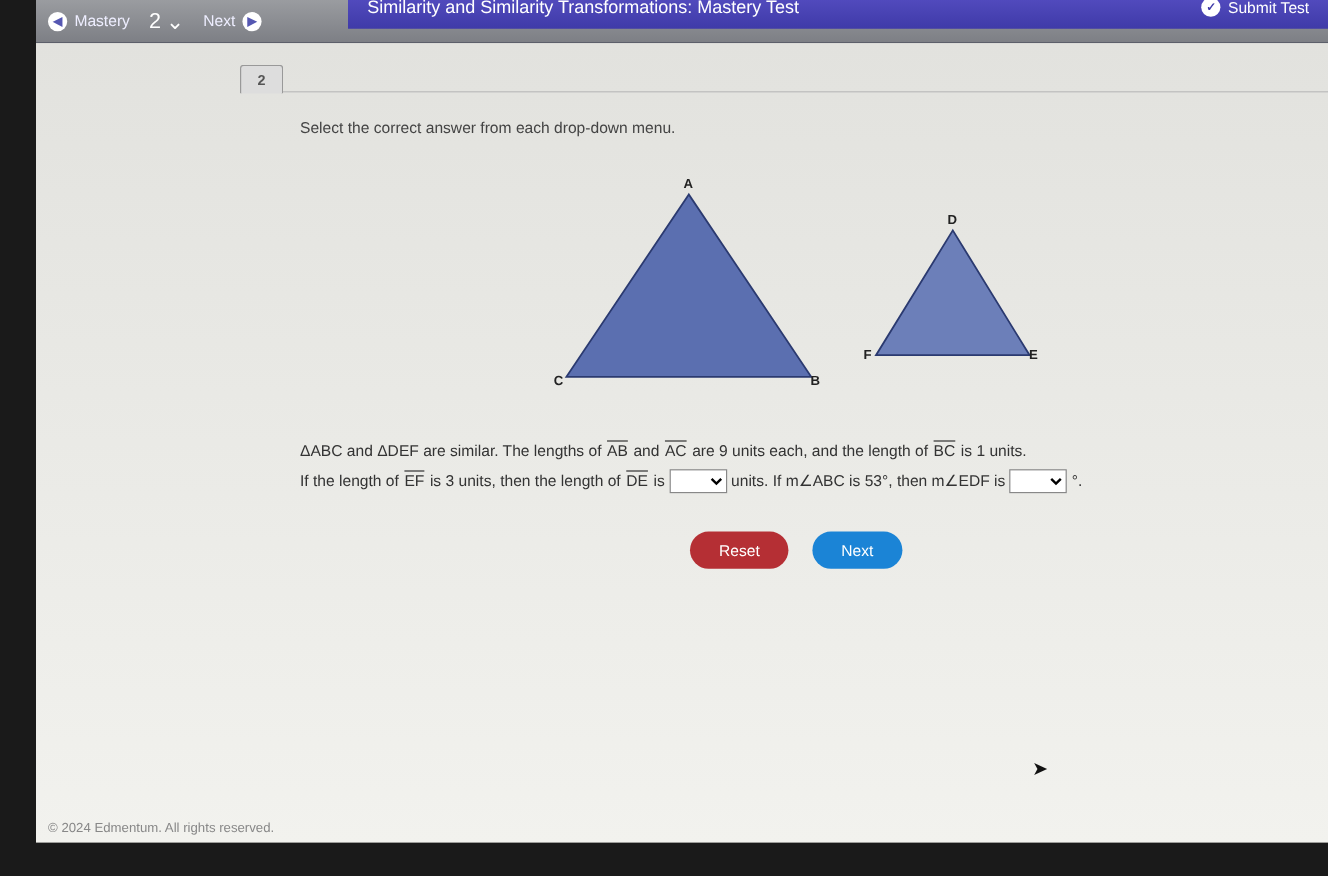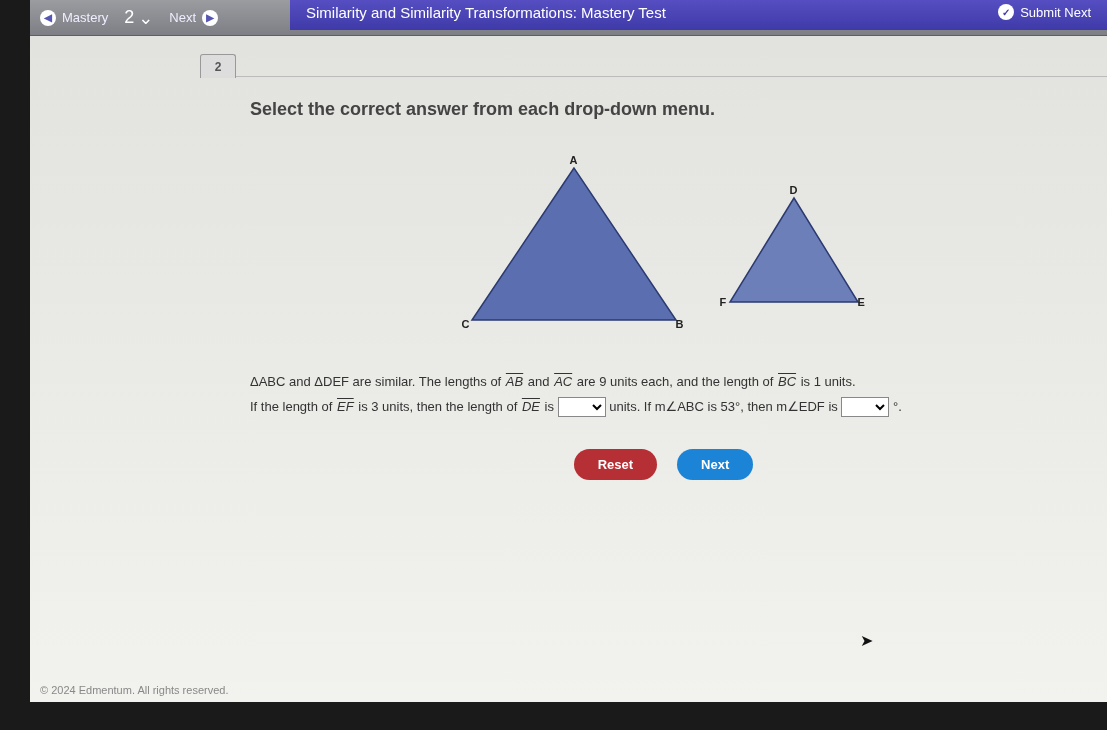--- a/index.html
+++ b/index.html
@@ -38,21 +38,21 @@
   .topbar .qnum { font-size:18px; color:#fff; margin:0 6px; display:inline-flex; align-items:center; gap:4px;}
   .titlebar {
     flex:1;
     background: linear-gradient(#5a52c7, #3f3aa8);
     height:36px; margin:-36px 0 0 260px;
     display:flex; align-items:center; color:#fff;
     padding:0 16px; font-size:15px;
     justify-content: space-between;
     border-top-left-radius: 4px;
   }
-  .title-wrap { display:flex; align-items:center; height:24px;}
+  .title-wrap { display:flex; align-items:flex-end; height:24px;}
   .submit { display:inline-flex; align-items:center; gap:6px; color:#fff; font-size:13px;}
   .submit .chk {
     display:inline-flex; width:16px;height:16px;border-radius:50%;
     background:#fff;color:#3f3aa8;align-items:center;justify-content:center;font-size:10px;font-weight:bold;
   }
   .content-outer {
     flex:1;
     background: linear-gradient(#e2e2de, #f2f2ee);
     position:relative;
     padding: 40px 0 0 170px;
@@ -64,33 +64,33 @@
     border-radius:3px 3px 0 0;
     display:flex;align-items:center;justify-content:center;
     font-size:12px;font-weight:bold;color:#555;
   }
   .question-area {
     border-top:1px solid #bbb;
     padding: 22px 30px 30px 50px;
     color:#333;
     font-size:13px;
   }
-  .instruction { font-weight:bold; color:#444; margin-bottom:30px; font-size:18px;}
+  .instruction { font-weight:normal; color:#444; margin-bottom:30px; font-size:13px;}
   .figure { display:flex; justify-content:center; align-items:flex-end; gap:40px; margin: 10px 0 40px 0; height:180px;}
   .tri-wrap { position:relative; }
   .tri-label { position:absolute; font-size:11px; font-weight:bold; color:#222;}
   .statement { color:#333; line-height:1.9; font-size:13px; }
-  .statement .ov { text-decoration: overline; font-style: italic; padding:0 1px;}
+  .statement .ov { text-decoration: overline; padding:0 1px;}
   .statement select {
     font-size:12px; height:20px; border:1px solid #888; background:#fff;
     width:48px; vertical-align:middle;
   }
   .btn-row { display:flex; justify-content:center; gap:20px; margin-top:30px;}
   .btn {
-    border:none; color:#fff; font-weight:bold; font-size:13px;
+    border:none; color:#fff; font-weight:normal; font-size:13px;
     padding:8px 24px; border-radius:18px; cursor:pointer;
   }
   .btn-reset { background:#b52f34; }
   .btn-next  { background:#1b84d6; }
   .footer {
     position:absolute; bottom:6px; left:10px;
     font-size:11px; color:#888;
   }
   .cursor-arrow {
     position:absolute; left:830px; top:595px; font-size:16px; color:#111;
@@ -112,21 +112,21 @@
     <span class="nav-btn">
       <span>Next</span>
       <span class="circ">▶</span>
     </span>
 
     <div class="title-wrap" style="position:absolute;left:260px;right:0;top:0;">
       <div class="titlebar" style="margin:0;width:100%;">
         <span>Similarity and Similarity Transformations: Mastery Test</span>
         <span class="submit">
           <span class="chk">✓</span>
-          <span>Submit Next</span>
+          <span>Submit Test</span>
         </span>
       </div>
     </div>
   </div>
 
   <div class="content-outer">
     <div class="qtab">
       <span>2</span>
     </div>
 

